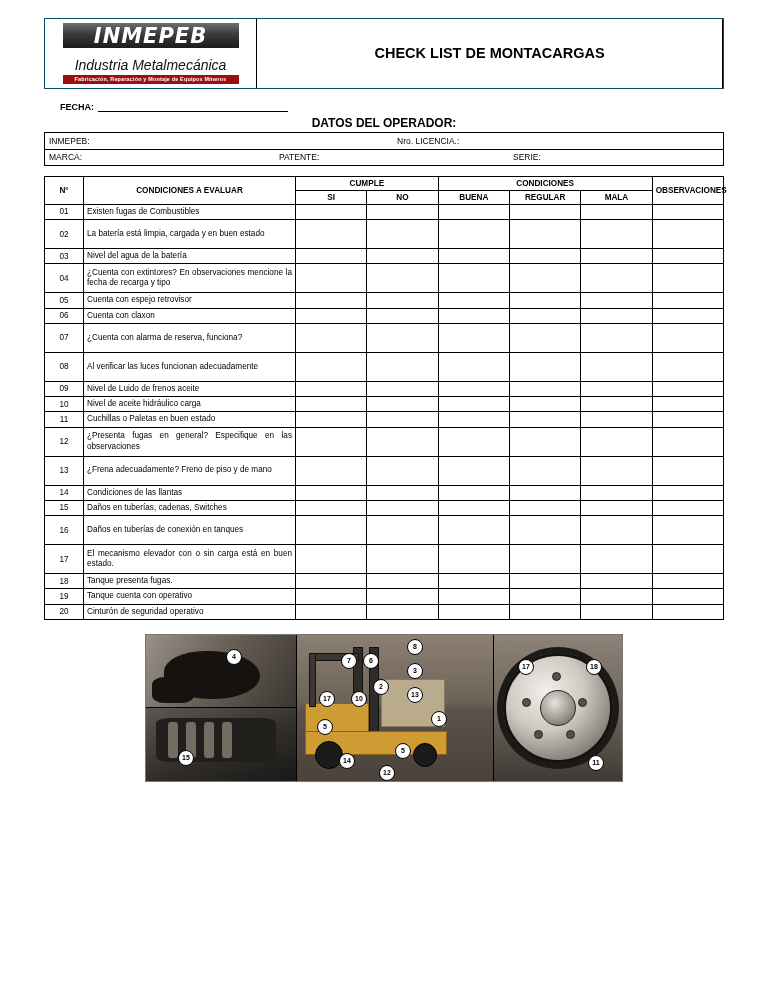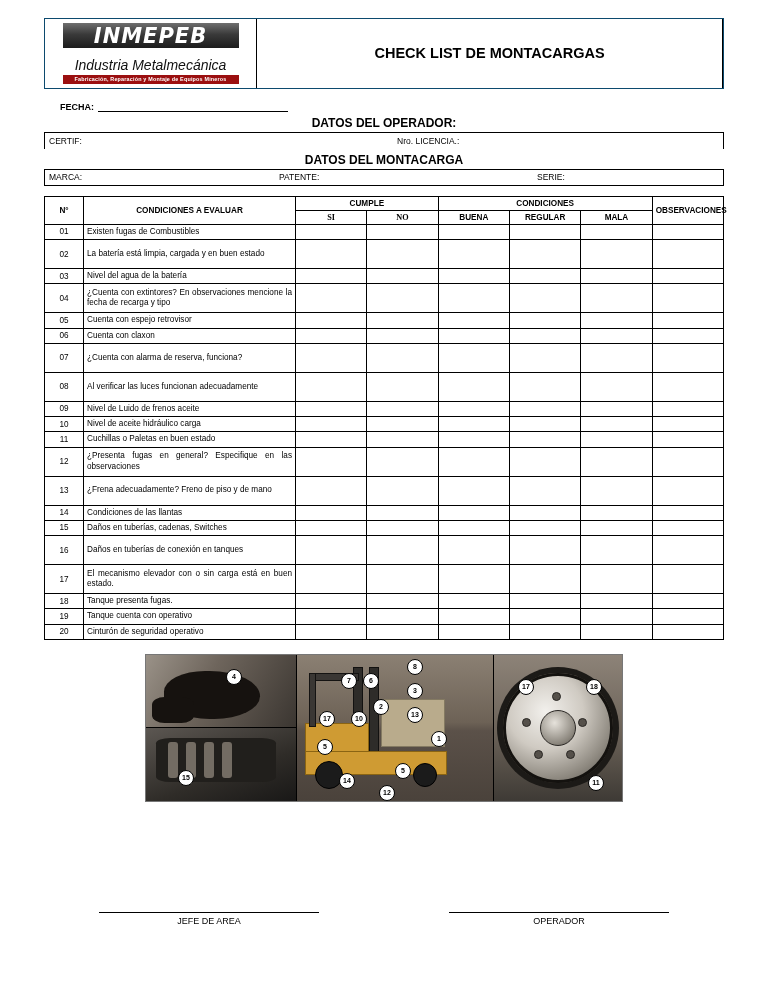--- a/index.html
+++ b/index.html
@@ -126,21 +126,21 @@
     height: 17px;
     display: flex;
     align-items: center;
     font-size: 8.5px;
     padding-left: 4px;
     position: relative;
   }
   .box-row.last { border-bottom: 1px solid #000; }
   .box-row .f2 { position: absolute; left: 352px; }
   .box-row .f3 { position: absolute; left: 234px; }
-  .box-row .f4 { position: absolute; left: 492px; text-align: center; }
+  .box-row .f4 { position: absolute; left: 468px; text-align: center; }
 
   
   table.checklist {
     width: 680px;
     margin: 10px auto 0 auto;
     border-collapse: collapse;
     table-layout: fixed;
   }
   table.checklist th, table.checklist td {
     border: 1px solid #000;
@@ -148,21 +148,21 @@
     padding: 2px 3px;
     vertical-align: middle;
   }
   table.checklist th {
     text-align: center;
     font-weight: bold;
     font-size: 8.2px;
   }
   .c-num { width: 32px; text-align: center; }
   .c-cond { width: 205px; text-align: left; }
-  .c-si, .c-no { width: 26px; font-family: Liberation Serif, serif; }
+  .c-si, .c-no { width: 26px; }
   .c-buena { width: 54px; }
   .c-regular { width: 56px; }
   .c-mala { width: 42px; }
   .c-obs { }
   td.cond-text {
     text-align: justify;
     text-justify: inter-word;
     line-height: 1.25;
     padding: 2px 4px 2px 5px;
   }
@@ -303,25 +303,24 @@
     <div class="header-title">CHECK LIST DE MONTACARGAS</div>
   </div>
 
   <div class="fecha-line">
     <span>FECHA:</span>
     <span class="rule"></span>
   </div>
 
   <div class="center-label">DATOS DEL OPERADOR:</div>
   <div class="box-row">
-    <span>CERTIF:</span>
+    <span>INMEPEB:</span>
     <span class="f2">Nro.  LICENCIA.:</span>
   </div>
 
-  <div class="center-label">DATOS DEL MONTACARGA</div>
   <div class="box-row last">
     <span>MARCA:</span>
     <span class="f3">PATENTE:</span>
     <span class="f4">SERIE:</span>
   </div>
 
   <table class="checklist">
     <thead>
       <tr>
         <th class="c-num" rowspan="2">N°</th>
@@ -599,24 +598,14 @@
         <div class="rim-bolt" style="left:60px;top:74px;"></div>
         <div class="rim-bolt" style="left:28px;top:74px;"></div>
         <div class="rim-bolt" style="left:16px;top:42px;"></div>
       </div>
       <div class="callout" style="left:24px;top:24px;">17</div>
       <div class="callout" style="left:92px;top:24px;">18</div>
       <div class="callout" style="left:94px;top:120px;">11</div>
     </div>
   </div>
 
-  <div class="signatures">
-    <div class="sig">
-      <div class="line"></div>
-      <div>JEFE DE AREA</div>
-    </div>
-    <div class="sig">
-      <div class="line"></div>
-      <div>OPERADOR</div>
-    </div>
-  </div>
 
 </div>
 
 </body></html>

